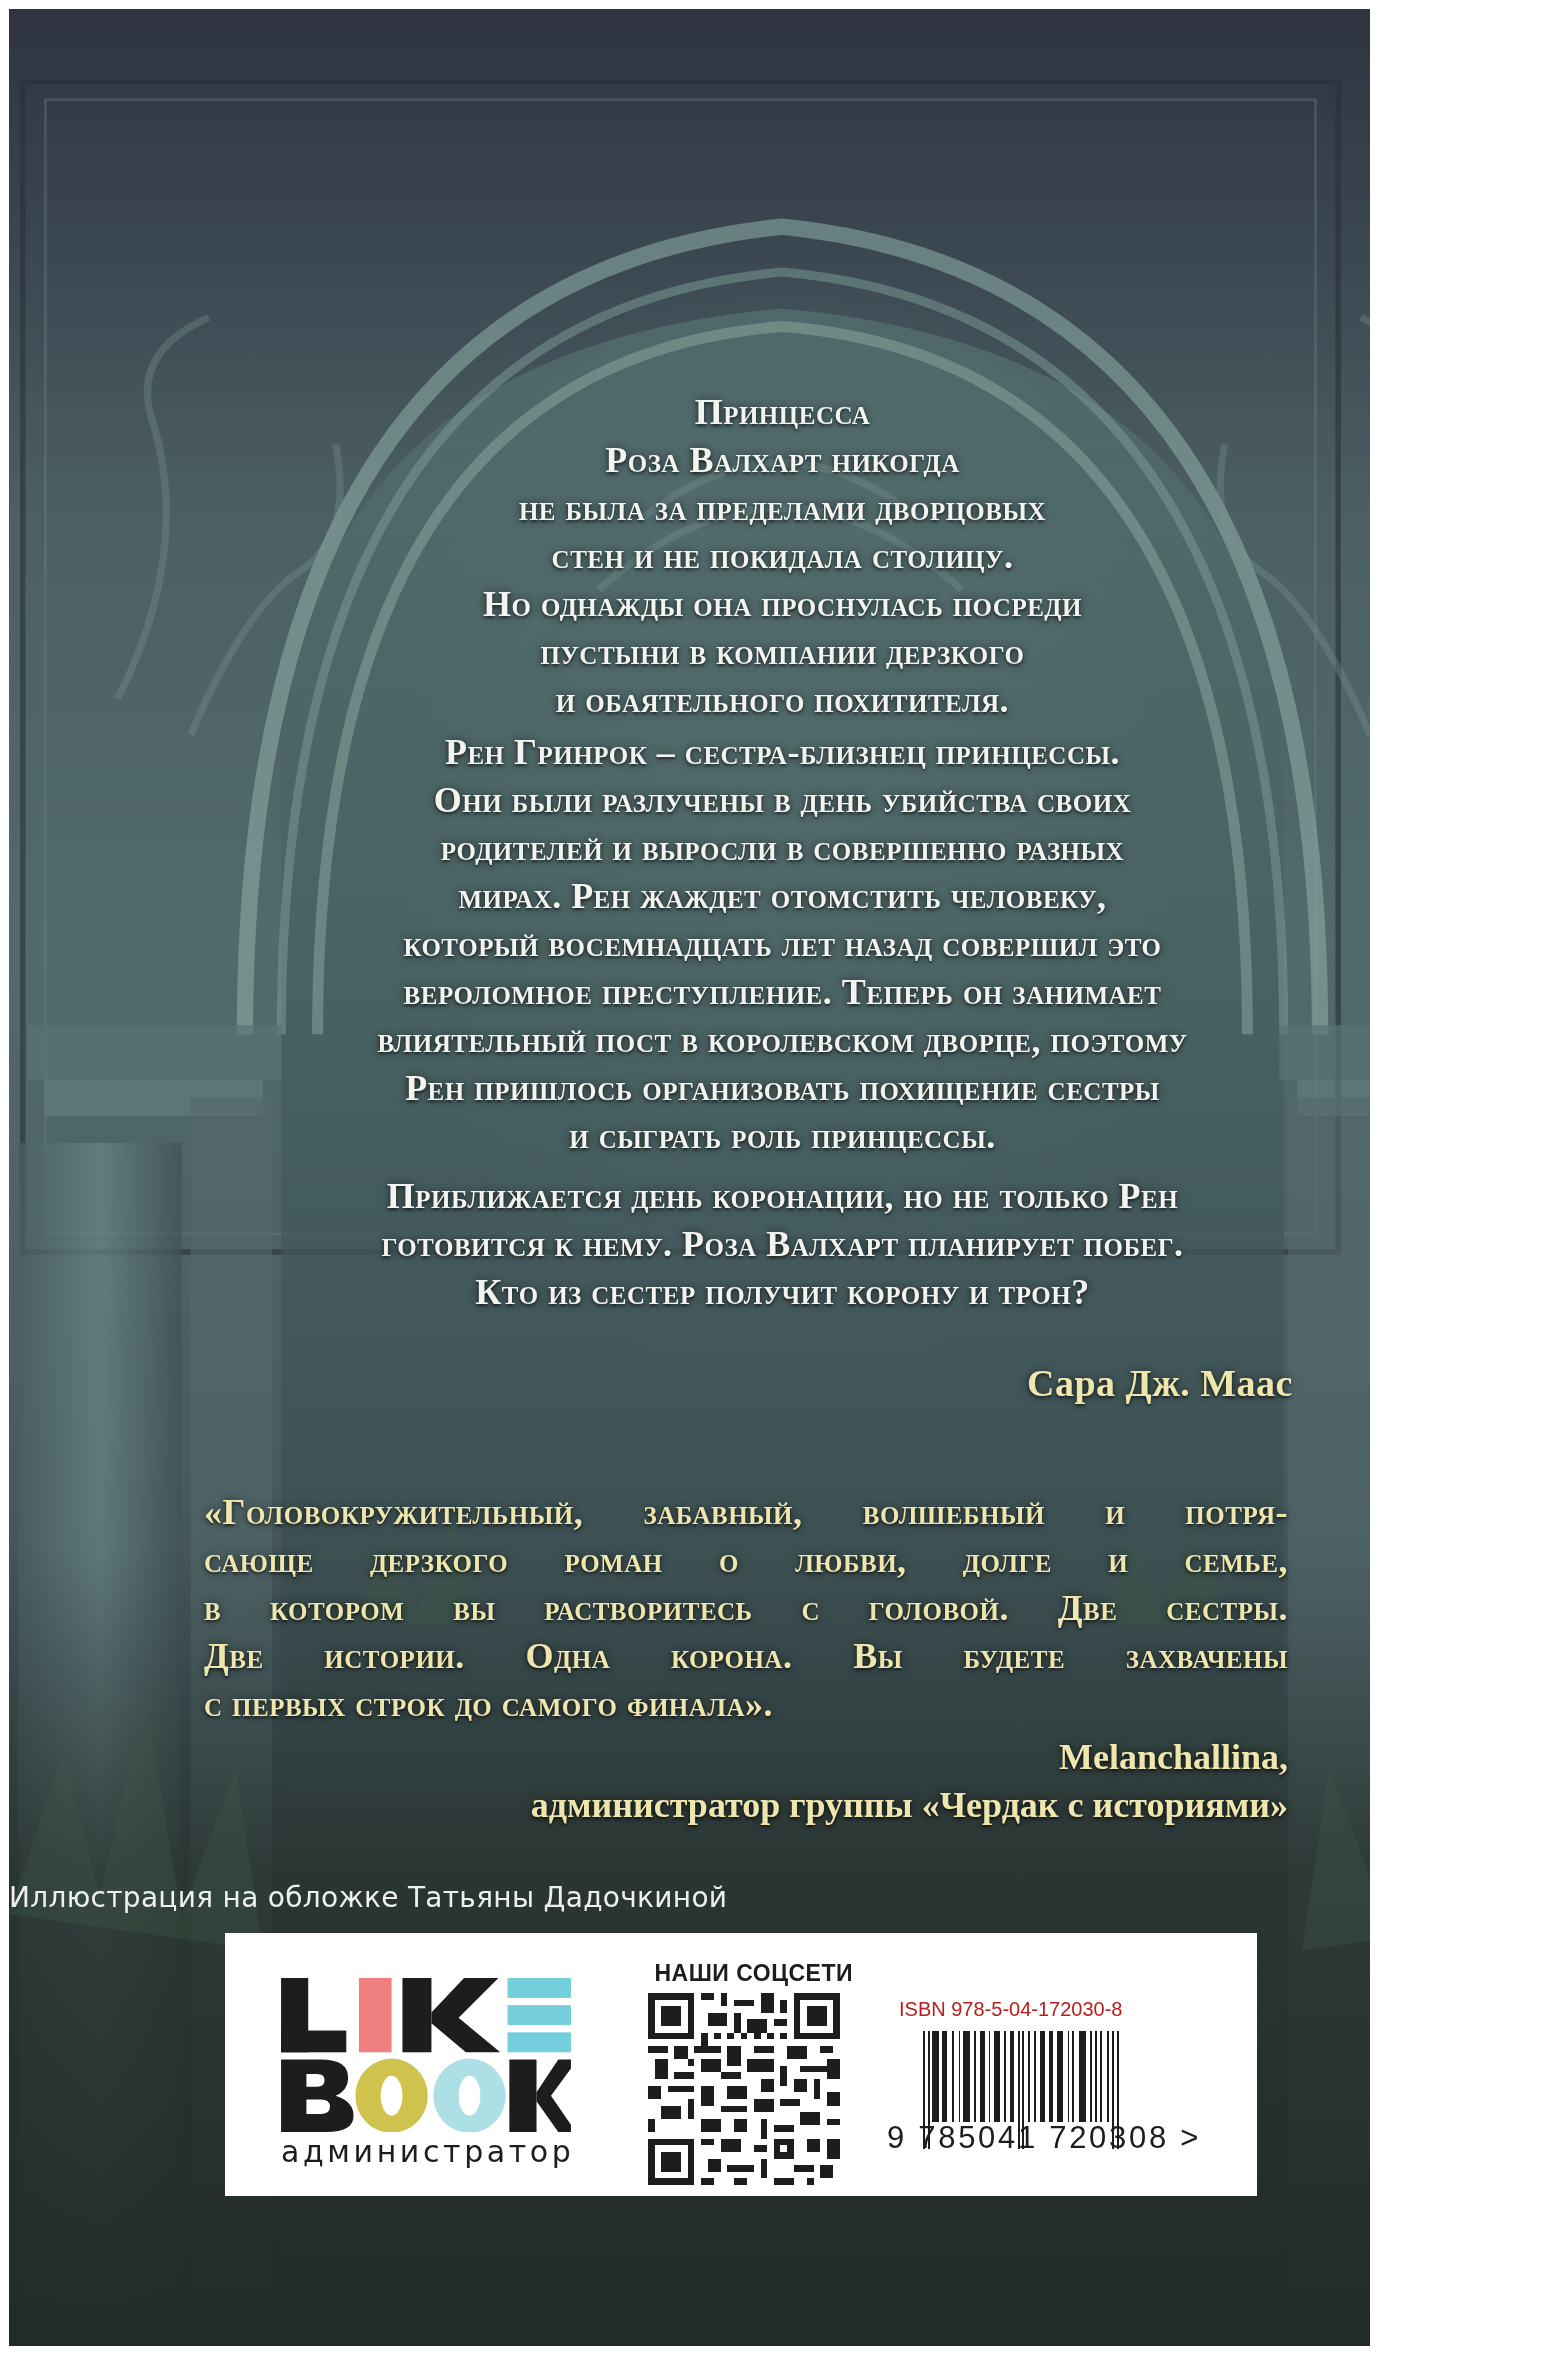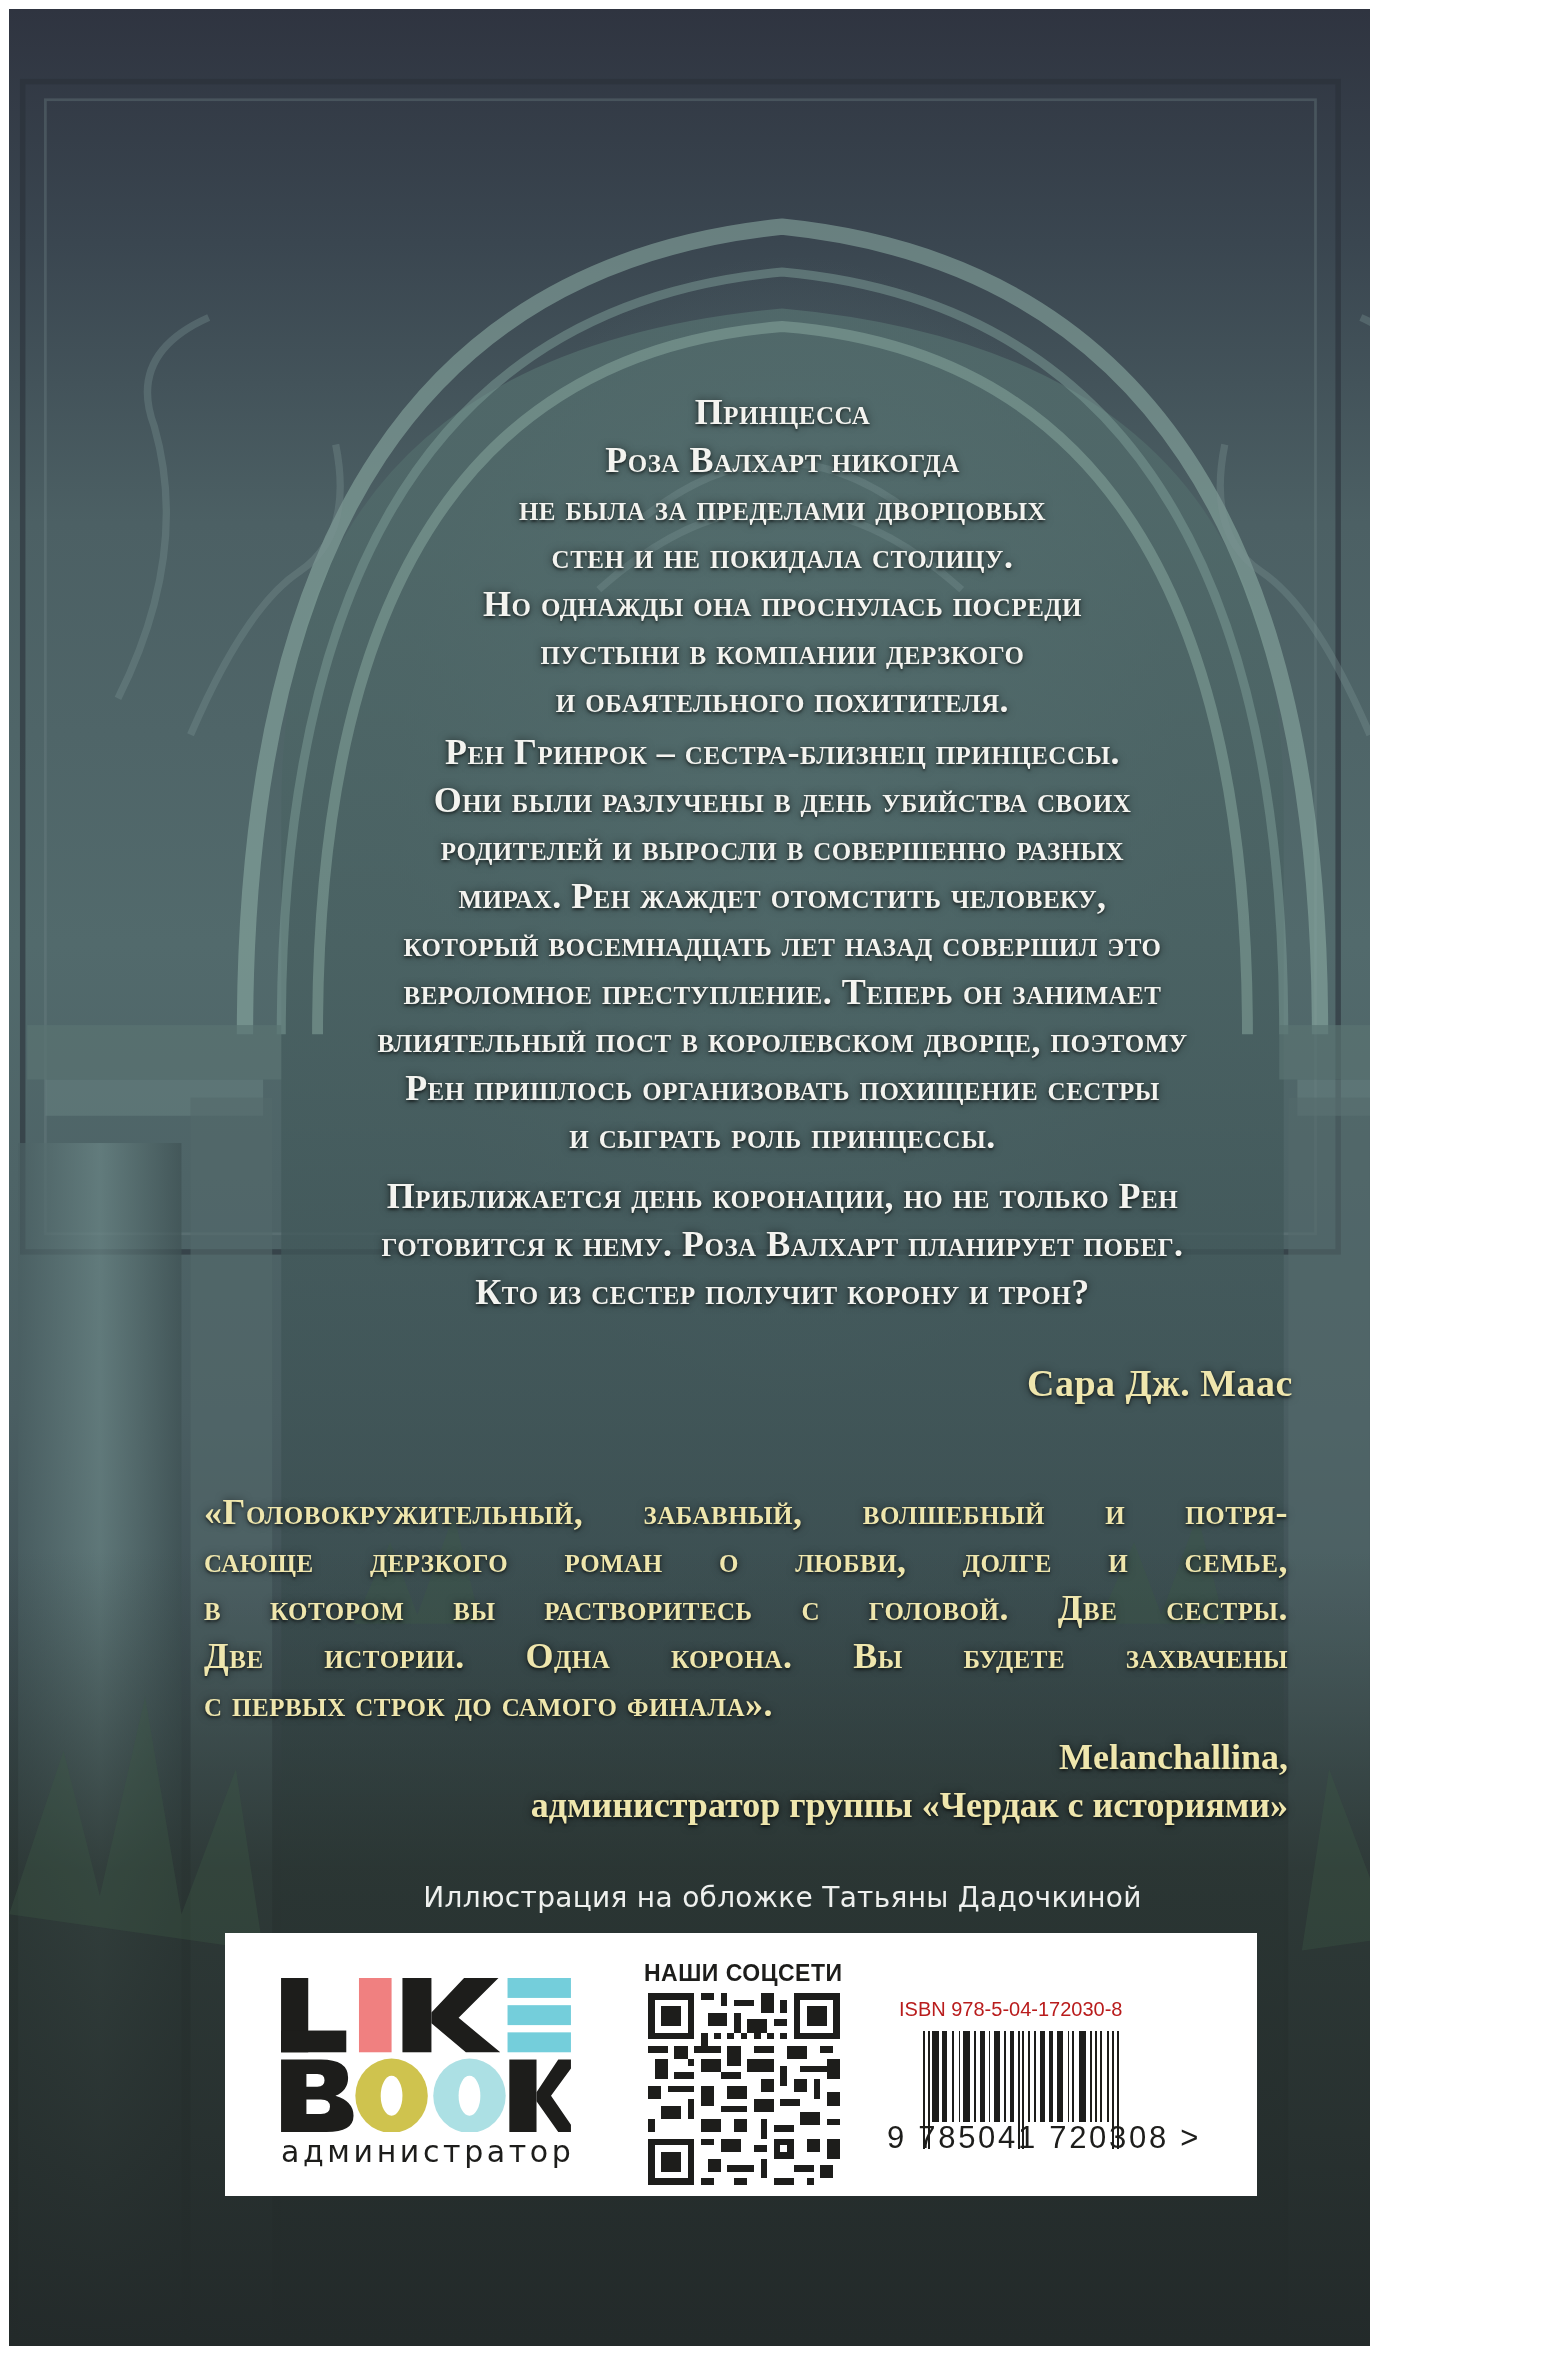--- a/index.html
+++ b/index.html
@@ -31,38 +31,38 @@
   .quote2 .ln.last { text-align-last: left; }
   .attrib {
     position: absolute; left: 0; width: 1547px; text-align: right; padding-right: 268px;
     font-family: "Liberation Serif", "DejaVu Serif", serif; font-weight: bold;
     color: #efe6ad; text-shadow: 0 0 9px rgba(0,0,0,0.55), 0 1.8px 2.7px rgba(0,0,0,0.5);
     font-size: 36px; line-height: 48px; height: 48px;
   }
   .attrib1 { top: 1724px; }
   .attrib2 { top: 1772px; }
   .credit {
-    position: absolute; left: 0; width: 1547px; top: 1872px; text-align: center;
+    position: absolute; left: 0; width: 1547px; top: 1872px; text-align: left;
     font-family: "DejaVu Sans", "Liberation Sans", sans-serif; font-size: 28px;
     color: #eef0ee; letter-spacing: 0.3px;
   }
   .infobox {
     position: absolute; left: 216px; top: 1924px; width: 1032px; height: 263px;
     background: #ffffff;
   }
   .logo { position: absolute; left: 56px; top: 45px; width: 290px; height: 189px; }
   .logo-sub {
     position: absolute; left: 0; top: 156px; width: 290px;
     font-family: "DejaVu Sans", "Liberation Sans", sans-serif; font-size: 30px;
     letter-spacing: 3.6px; color: #1d1d1b; line-height: 36px;
   }
   .qr-title {
     position: absolute; left: 419px; top: 27px; width: 209px;
     font-family: "Liberation Sans", "DejaVu Sans", sans-serif; font-weight: bold;
-    font-size: 23px; color: #1d1d1b; letter-spacing: 0.5px;
+    font-size: 23px; color: #1d1d1b; letter-spacing: 0.5px; text-align: right;
   }
   .qr { position: absolute; left: 423px; top: 60px; width: 192px; height: 192px; }
   .isbn {
     position: absolute; left: 674px; top: 65px; width: 299px;
     font-family: Liberation Sans, sans-serif; font-size: 20px; color: #b91c1c;
   }
   .barcode { position: absolute; left: 671px; top: 98px; width: 327px; height: 132px; }
   .bc-digits {
     position: absolute; left: 662px; top: 187px; width: 345px;
     font-family: "Liberation Sans", "DejaVu Sans", sans-serif; font-size: 31px; color: #1d1d1b;

